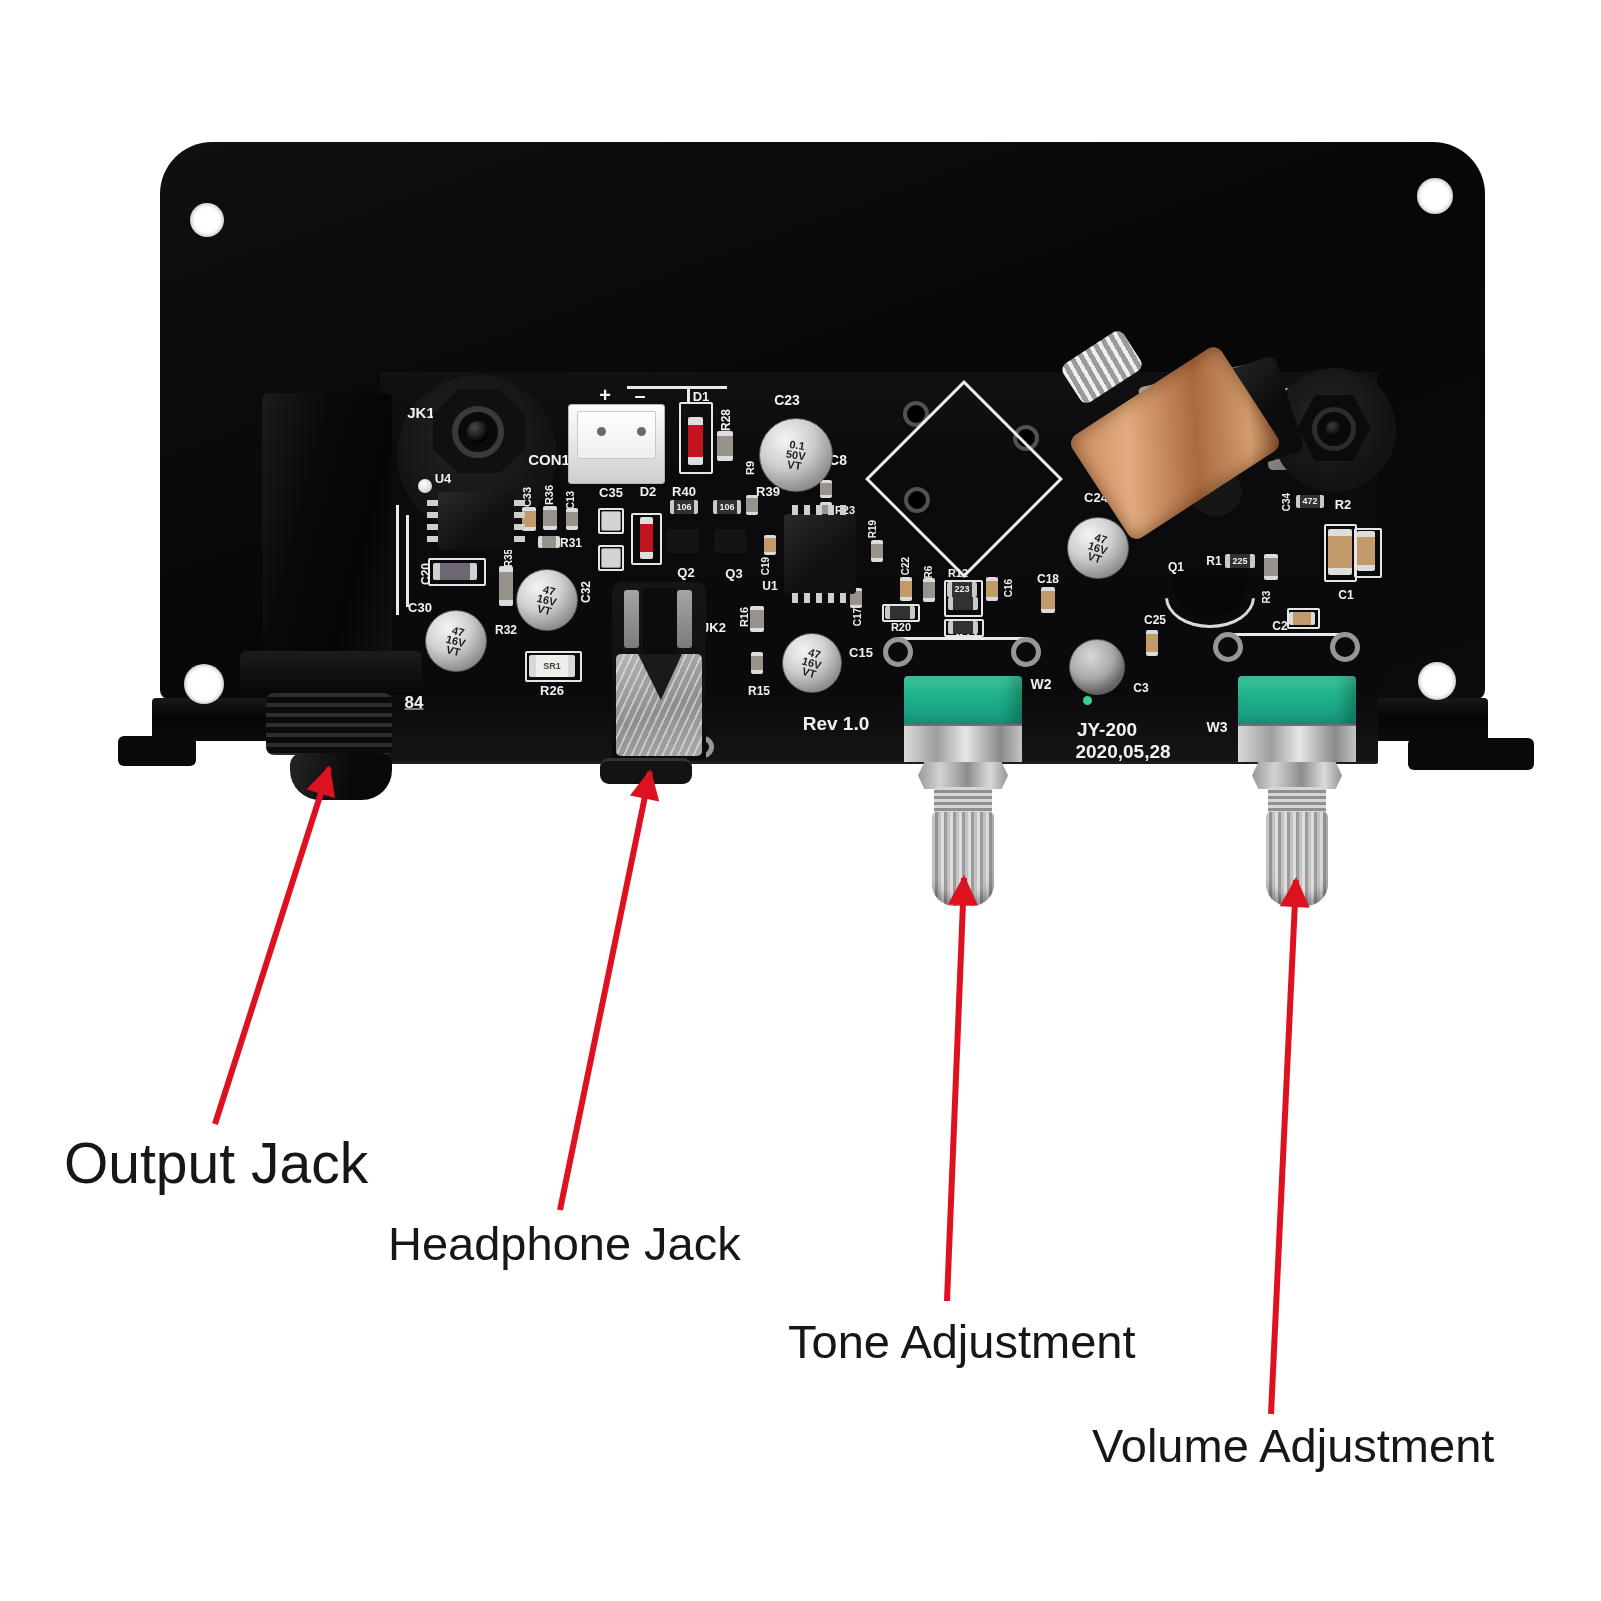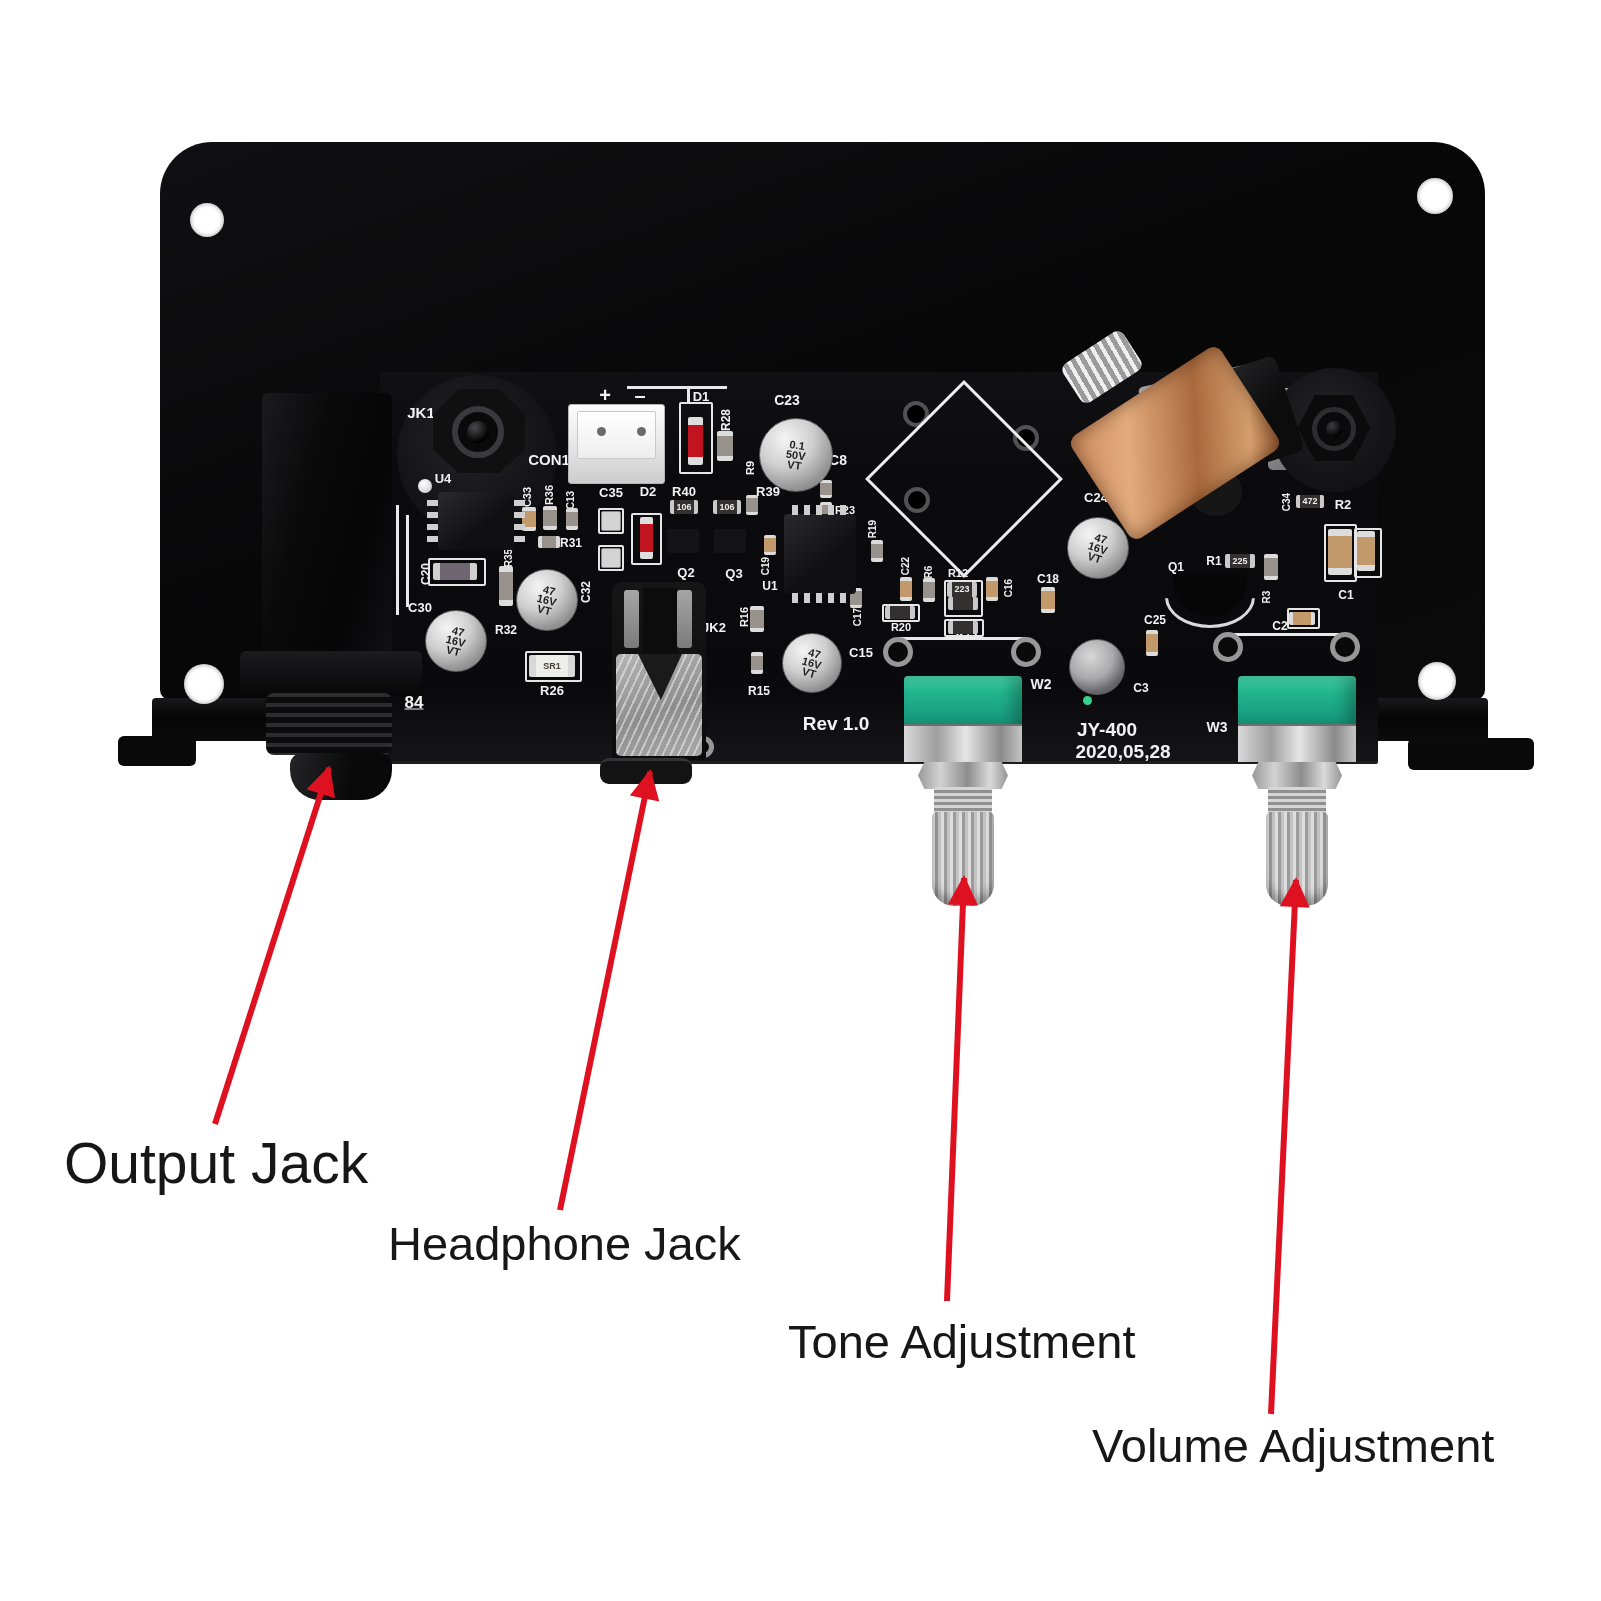--- a/index.html
+++ b/index.html
@@ -116,21 +116,21 @@
       <div class="silk" style="left: 1267px; top: 597px; font-size: 10px; transform: translate(-50%, -50%) rotate(-90deg);">R3</div>
       <div class="silk" style="left: 1287px; top: 502px; font-size: 10px; transform: translate(-50%, -50%) rotate(-90deg);">C34</div>
       <div class="silk" style="left: 1343px; top: 504px; font-size: 13px; transform: translate(-50%, -50%);">R2</div>
       <div class="silk" style="left: 1346px; top: 595px; font-size: 12px; transform: translate(-50%, -50%);">C1</div>
       <div class="silk" style="left: 1280px; top: 626px; font-size: 12px; transform: translate(-50%, -50%);">C2</div>
       <div class="silk" style="left: 1141px; top: 688px; font-size: 12px; transform: translate(-50%, -50%);">C3</div>
       <div class="silk" style="left: 861px; top: 652px; font-size: 13px; transform: translate(-50%, -50%);">C15</div>
       <div class="silk" style="left: 1041px; top: 684px; font-size: 14px; transform: translate(-50%, -50%);">W2</div>
       <div class="silk" style="left: 1217px; top: 727px; font-size: 14px; transform: translate(-50%, -50%);">W3</div>
       <div class="silk" style="left: 1093px; top: 461px; font-size: 11px; transform: translate(-50%, -50%) rotate(-75deg);">J4</div>
-      <div class="silk" style="left: 1107px; top: 729px; font-size: 19px; transform: translate(-50%, -50%);">JY-400</div>
+      <div class="silk" style="left: 1107px; top: 729px; font-size: 19px; transform: translate(-50%, -50%);">JY-200</div>
       <div class="silk" style="left: 1123px; top: 751px; font-size: 19px; transform: translate(-50%, -50%);">2020,05,28</div>
       <div class="sbox" style="left: 679px; top: 402px; width: 34px; height: 72px;"></div>
       <div class="sbox" style="left: 631px; top: 513px; width: 31px; height: 52px;"></div>
       <div class="sbox" style="left: 428px; top: 558px; width: 58px; height: 28px;"></div>
       <div class="sbox" style="left: 525px; top: 651px; width: 57px; height: 31px;"></div>
       <div class="sbox" style="left: 598px; top: 508px; width: 26px; height: 26px;"></div>
       <div class="sbox" style="left: 598px; top: 545px; width: 26px; height: 26px;"></div>
       <div class="sbox" style="left: 1324px; top: 524px; width: 33px; height: 58px;"></div>
       <div class="sbox" style="left: 1354px; top: 528px; width: 28px; height: 50px;"></div>
       <div class="sbox" style="left: 1287px; top: 608px; width: 33px; height: 21px;"></div>

